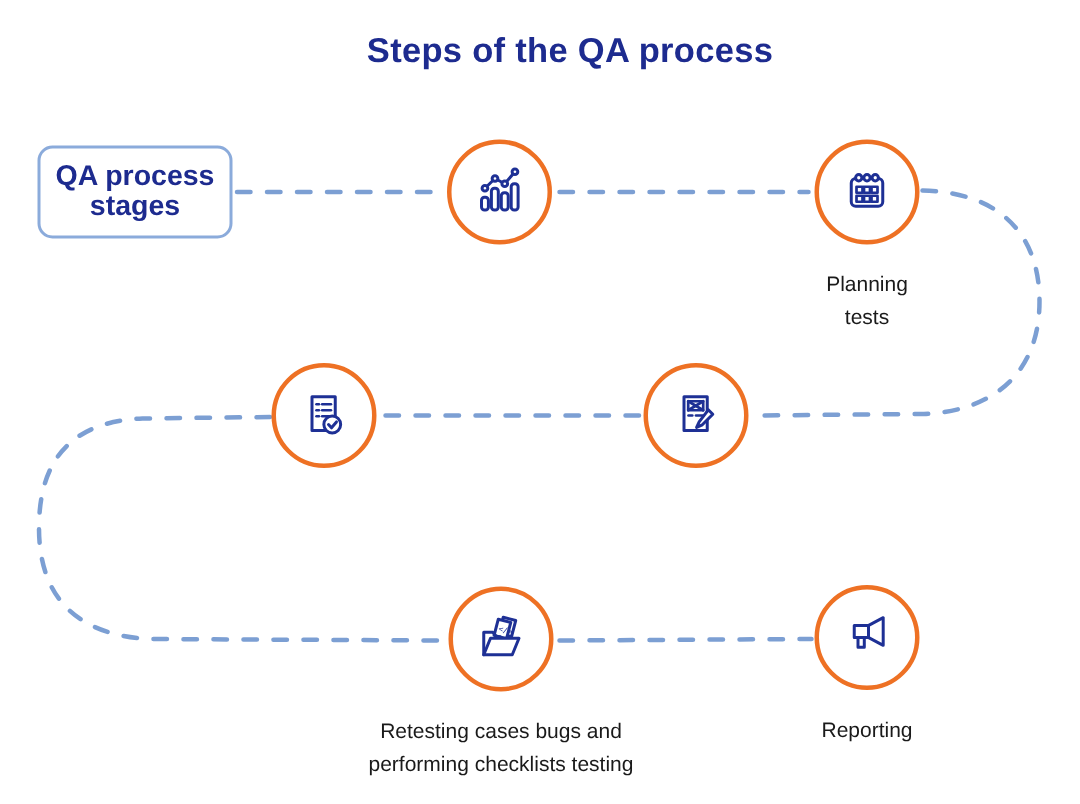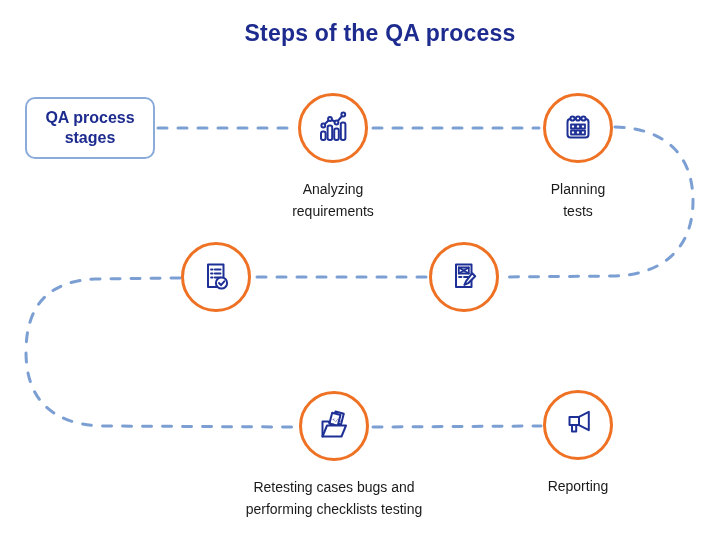--- a/index.html
+++ b/index.html
@@ -10,21 +10,21 @@
   }
   .title{
     position:absolute;top:20px;left:0;width:100%;text-align:center;
     font-size:23px;font-weight:800;letter-spacing:.2px;color:#1D2B8F;
   }
   .connector{position:absolute;left:0;top:0;pointer-events:none;}
   .qa-box{
     position:absolute;left:25px;top:97px;width:126px;height:58px;
     border:2px solid #8BABDB;border-radius:10px;background:#ffffff;
     display:flex;align-items:center;justify-content:center;text-align:center;
-    color:#1D2B8F;font-weight:bold;font-size:16px;line-height:20px;
+    color:#1D2B8F;font-weight:bold;font-size:19px;line-height:20px;
   }
   .step{position:absolute;width:220px;display:flex;flex-direction:column;align-items:center;}
   .circle{
     width:64px;height:64px;border:3px solid #EE7124;border-radius:50%;
     background:#ffffff;display:flex;align-items:center;justify-content:center;
     box-sizing:content-box;
   }
   .label{margin-top:15px;font-size:14px;line-height:22px;color:#1A1A1A;text-align:center;}
   .label span{display:block;}
   .step-analyzing{left:223px;top:93px;}
@@ -65,24 +65,20 @@
           <rect x="14.6" y="17.5" width="4.6" height="14.5" rx="2"></rect>
           <rect x="21.2" y="20.5" width="4.6" height="11.5" rx="2"></rect>
           <rect x="27.8" y="14.5" width="4.6" height="17.5" rx="2"></rect>
           <polyline points="10.3,17.5 17,11 23.5,14.5 30.3,6.5"></polyline>
           <circle cx="10.3" cy="17.5" r="1.9" fill="#fff"></circle>
           <circle cx="17" cy="11" r="1.9" fill="#fff"></circle>
           <circle cx="23.5" cy="14.5" r="1.9" fill="#fff"></circle>
           <circle cx="30.3" cy="6.5" r="1.9" fill="#fff"></circle>
         </g>
       </svg>
-    </div>
-    <div class="label">
-      <span>Analyzing</span>
-      <span>requirements</span>
     </div>
   </div>
 
   <div class="step step-planning">
     <div class="circle">
       <svg class="icon" width="40" height="40" viewBox="0 0 40 40">
         <g fill="none" stroke="#1E3095" stroke-width="2" stroke-linecap="round" stroke-linejoin="round">
           <rect x="9.5" y="11" width="21" height="18.5" rx="3"></rect>
           <circle cx="14.5" cy="10.5" r="2.1" fill="#fff"></circle>
           <circle cx="20" cy="10.5" r="2.1" fill="#fff"></circle>

